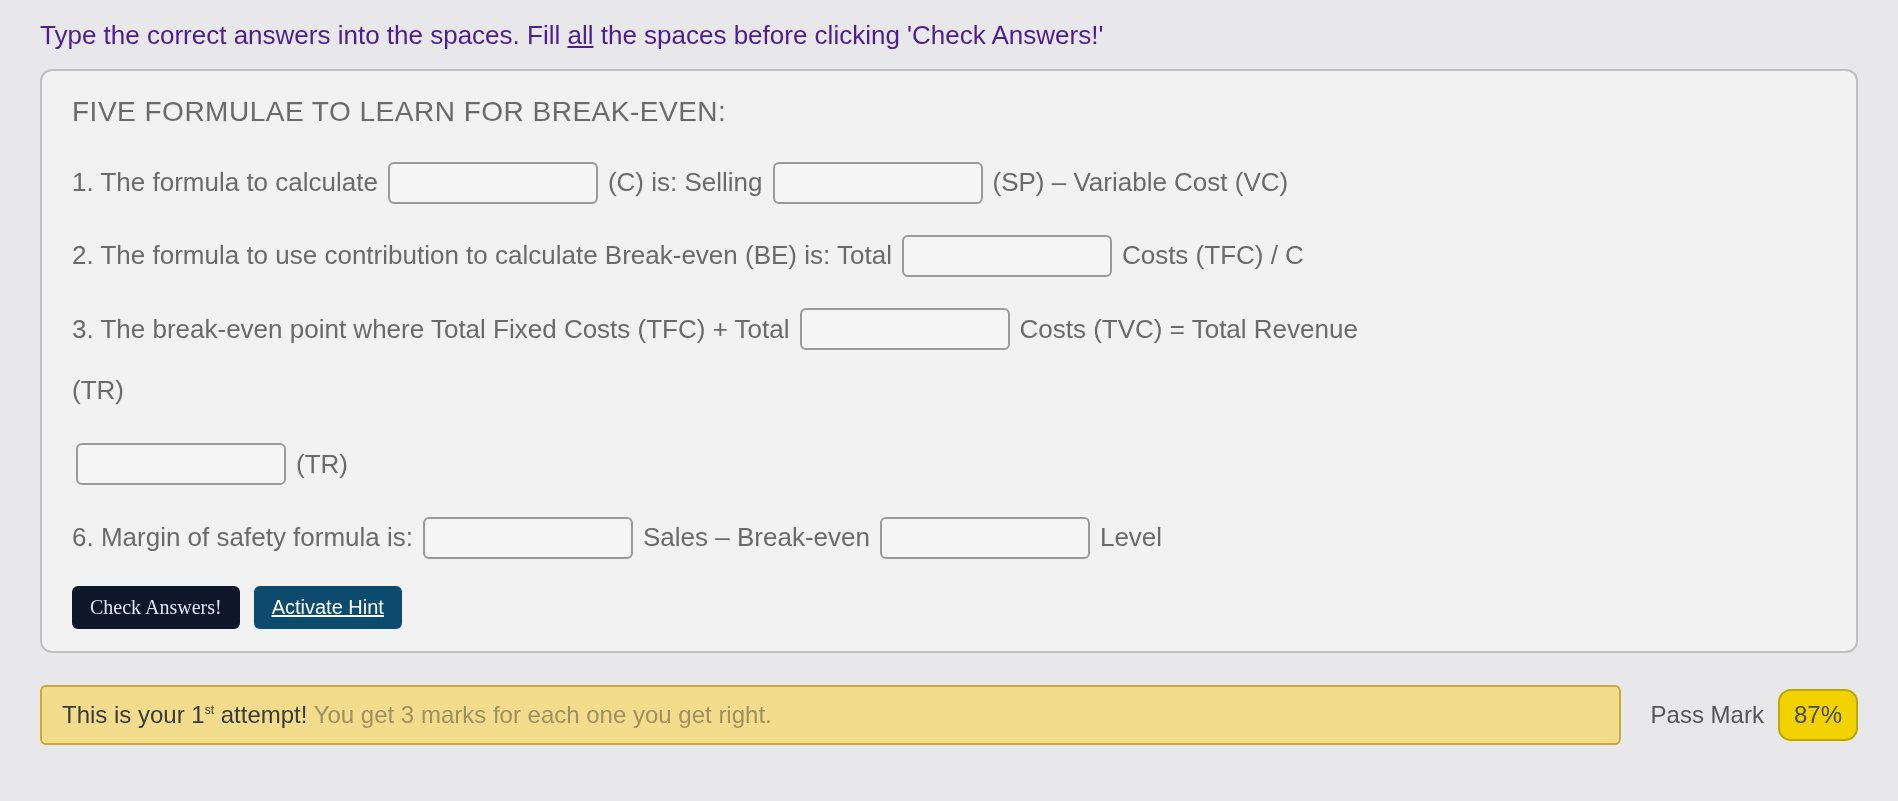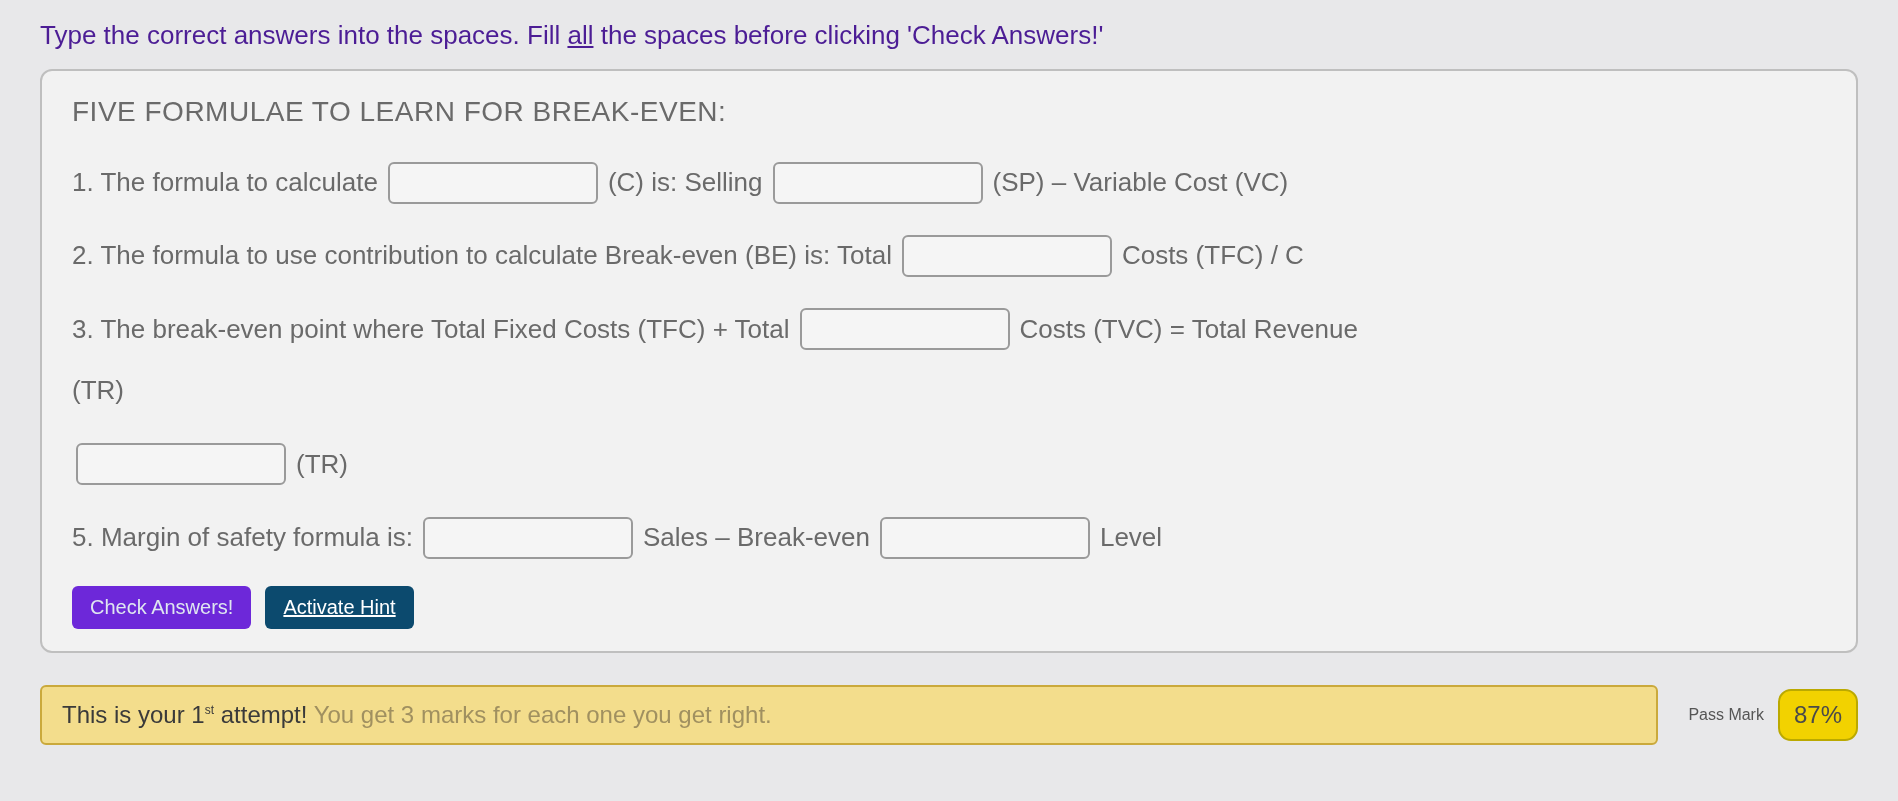--- a/index.html
+++ b/index.html
@@ -56,23 +56,24 @@
   .btn-row { margin-top: 10px; display:flex; gap:14px; }
   .btn {
     border: none;
     border-radius: 6px;
     padding: 10px 18px;
     font-size: 20px;
     cursor: pointer;
     color: #fff;
   }
   .btn-check {
-    background: #6d28d9;
+    background: #0f172a;
     color: #dfe6f0;
     cursor: default;
+    font-family: Liberation Serif, serif;
   }
   .btn-hint { background: #0c4a6e; text-decoration: underline; }
   .footer-row {
     display: flex;
     align-items: stretch;
     gap: 30px;
   }
   .attempt-bar {
     flex: 1;
     background: #f3dd8c;
@@ -84,21 +85,21 @@
   }
   .attempt-bar b { color: #3a3a3a; font-weight: 400; }
   .attempt-bar sup { font-size: 12px; }
   .attempt-bar .faded { color: #a09060; }
   .passmark-wrap {
     display: flex;
     align-items: center;
     gap: 14px;
   }
   .passmark-label {
-    font-size: 16px;
+    font-size: 24px;
     color: #555;
   }
   .passmark-box {
     background: #f2d200;
     border: 2px solid #bba900;
     border-radius: 13px;
     padding: 10px 14px;
     font-size: 24px;
     color: #4a4a4a;
     font-weight: 500;
@@ -135,21 +136,21 @@
     <span style="flex-basis:100%;height:0"></span>
     <span>(TR)</span>
   </div>
 
   <div class="line">
     <input type="text" style="">
     <span>(TR)</span>
   </div>
 
   <div class="line">
-    <span>5. Margin of safety formula is:</span>
+    <span>6. Margin of safety formula is:</span>
     <input type="text" style="">
     <span>Sales – Break-even</span>
     <input type="text" style="">
     <span>Level</span>
   </div>
 
   <div class="btn-row">
     <button class="btn btn-check">Check Answers!</button>
     <button class="btn btn-hint">Activate Hint</button>
   </div>

